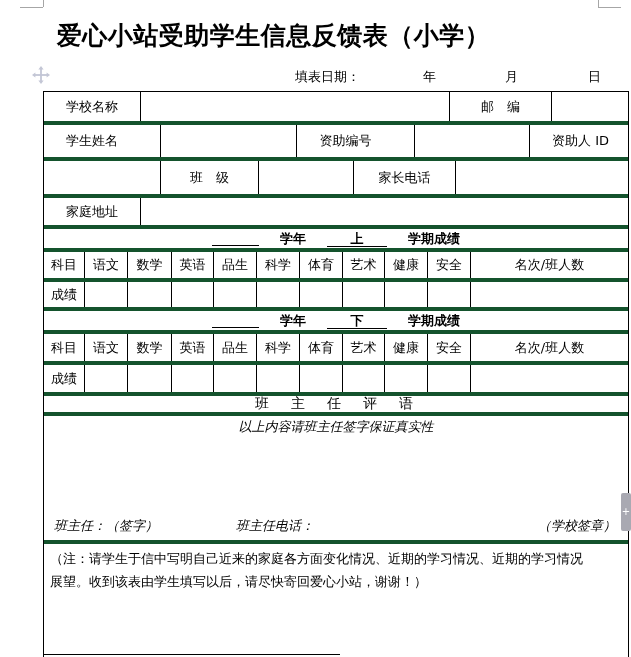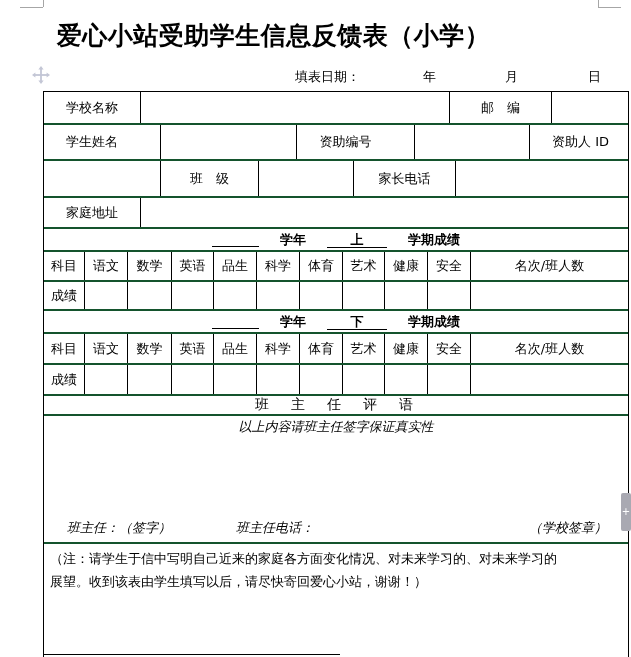--- a/index.html
+++ b/index.html
@@ -23,21 +23,21 @@
   }
   
   .date-item{position:absolute;top:69px;font-size:13px;line-height:15px;}
   .d-label{left:295px;} .d-year{left:423px;} .d-month{left:505px;} .d-day{left:588px;}
   
   .form-table{
     position:absolute;left:43px;top:91px;width:584px;height:565px;
     border:1px solid #000;border-bottom:none;box-sizing:content-box;
     display:flex;flex-direction:column;font-size:13px;
   }
-  .row{display:flex;box-sizing:border-box;border-bottom:2px solid #14532d;flex:0 0 auto;}
+  .row{display:flex;box-sizing:border-box;border-bottom:4px solid #14532d;flex:0 0 auto;}
   .cell{
     box-sizing:border-box;border-left:1px solid #000;display:flex;
     align-items:center;justify-content:center;overflow:hidden;white-space:nowrap;
   }
   .cell:first-child{border-left:none;}
   
   .w-label{flex:0 0 96px;} .w-b1{flex:0 0 116px;} .w-l2{flex:0 0 98px;}
   .w-b2{flex:0 0 95px;} .w-l3{flex:0 0 102px;} .w-last{flex:1 1 auto;}
   .w-wide{flex:0 0 309px;} .w-rest{flex:1 1 auto;}
   
@@ -52,21 +52,21 @@
   .sem-header{align-items:center;justify-content:center;font-weight:bold;font-size:13px;}
   .ul{border-bottom:1px solid #000;display:inline-block;box-sizing:border-box;}
   .ul-blank{width:47px;height:14px;}
   .ul-term{width:60px;height:16px;text-align:center;line-height:15px;}
   
   .comment-heading{justify-content:center;align-items:center;font-weight:normal;font-size:14px;letter-spacing:4px;}
   
   .comment-cell{position:relative;display:block;font-style:italic;}
   .comment-notice{position:absolute;left:0;top:2px;width:100%;text-align:center;font-size:13px;}
   .sig{position:absolute;bottom:5px;font-size:13px;white-space:nowrap;}
-  .sig-left{left:23px;} .sig-mid{left:192px;} .sig-right{right:21px;}
+  .sig-left{left:10px;} .sig-mid{left:192px;} .sig-right{right:12px;}
   
   .note-cell{display:block;padding:3px 6px;font-size:13px;line-height:23px;
     white-space:normal;text-align:left;}
   
   .partial-line{position:absolute;left:43px;top:654px;width:297px;height:1px;background:#000;}
   
   .scroll-thumb{
     position:absolute;left:621px;top:493px;width:10px;height:38px;
     background:#a9a9b2;border-radius:2px;color:#ffffff;font-size:10px;
     display:flex;align-items:center;justify-content:center;line-height:10px;
@@ -204,21 +204,21 @@
   <div class="row h20 comment-heading">班　主　任　评　语</div>
 
   <div class="row h128 comment-cell">
     <div class="comment-notice">以上内容请班主任签字保证真实性</div>
     <span class="sig sig-left">班主任：（签字）</span>
     <span class="sig sig-mid">班主任电话：</span>
     <span class="sig sig-right">（学校签章）</span>
   </div>
 
   <div class="row h-last note-cell">
-    <div>（注：请学生于信中写明自己近来的家庭各方面变化情况、对未来学习的、对未来学习的</div>
+    <div>（注：请学生于信中写明自己近来的家庭各方面变化情况、近期的学习情况、近期的学习情况</div>
     <div>展望。收到该表由学生填写以后，请尽快寄回爱心小站，谢谢！）</div>
   </div>
 
 </div>
 
 <div class="partial-line"></div>
 
 <div class="scroll-thumb">
   <span>+</span>
 </div>

